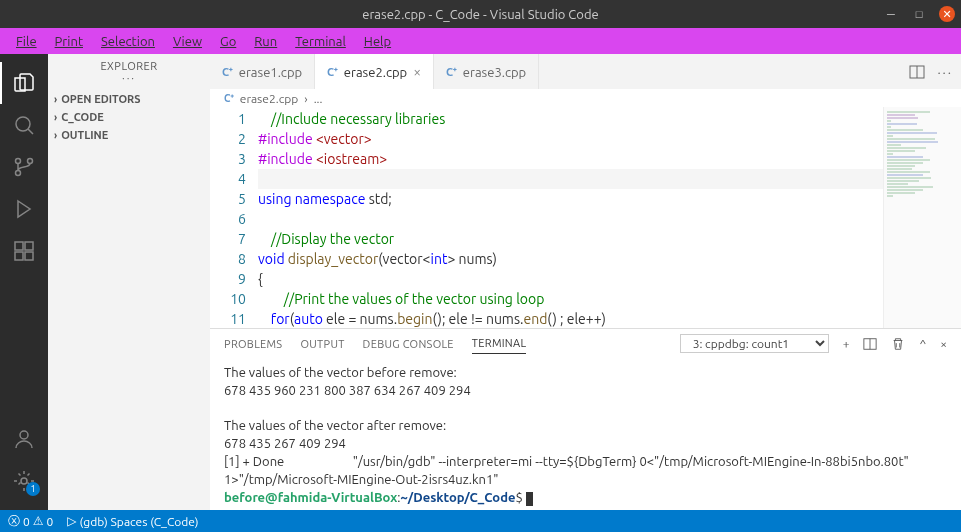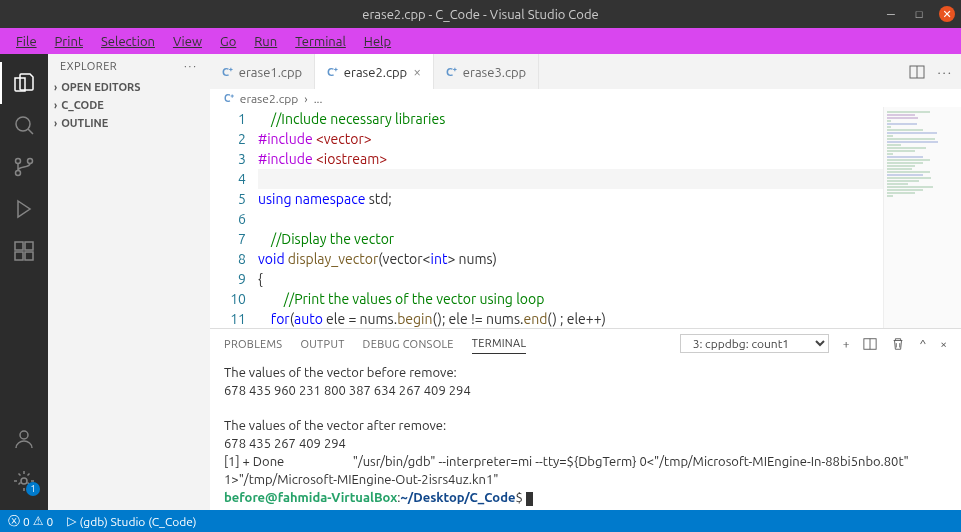--- a/index.html
+++ b/index.html
@@ -10,21 +10,21 @@
 .menubar { background: #d946ef; height: 26px; display: flex; align-items: center; padding: 0 8px; font-size: 13px; gap: 2px; color: #333; text-decoration: underline; }
 .menubar .menu-item { padding: 3px 8px; cursor: default; }
 .main { flex: 1; display: flex; overflow: hidden; }
 .activity-bar { width: 48px; background: #2c2c2c; display: flex; flex-direction: column; align-items: center; padding-top: 8px; color: #858585; }
 .activity-bar .activity-item { width: 48px; height: 42px; display: flex; align-items: center; justify-content: center; position: relative; }
 .activity-bar .activity-item.active { color: #fff; }
 .activity-bar .activity-item.active::before { content: ""; position: absolute; left: 0; top: 0; bottom: 0; width: 2px; background: #fff; }
 .activity-bar .bottom { margin-top: auto; padding-bottom: 8px; }
 .activity-bar .badge { position: absolute; bottom: 6px; right: 8px; background: #007acc; color: #fff; font-size: 9px; border-radius: 50%; width: 14px; height: 14px; display: flex; align-items: center; justify-content: center; }
 .sidebar { width: 162px; background: #f3f3f3; display: flex; flex-direction: column; font-size: 11px; color: #555; }
-.sidebar-header { display: flex; align-items: center; justify-content: space-between; padding: 6px 12px; font-size: 11px; letter-spacing: 0.5px; }
+.sidebar-header { display: flex; align-items: center; justify-content: space-between; padding: 6px 12px; font-size: 11px; letter-spacing: 0.5px; flex-direction: column; }
 .sidebar-section { display: flex; align-items: center; padding: 3px 6px; font-weight: 600; font-size: 11px; cursor: default; }
 .sidebar-section .chevron { margin-right: 4px; font-size: 10px; }
 .editor-area { flex: 1; display: flex; flex-direction: column; background: #fff; overflow: hidden; }
 .tabbar { background: #f3f3f3; height: 35px; display: flex; align-items: stretch; font-size: 13px; }
 .tab { display: flex; align-items: center; padding: 0 12px; gap: 6px; color: #666; cursor: default; border-right: 1px solid #e5e5e5; }
 .tab.active { background: #fff; color: #333; }
 .tab .cpp-icon { color: #6196cc; font-weight: bold; font-size: 11px; }
 .tab .close { font-size: 14px; color: #888; }
 .tabbar .right-actions { margin-left: auto; display: flex; align-items: center; padding: 0 8px; gap: 12px; color: #666; }
 .breadcrumb { padding: 2px 14px; font-size: 12px; color: #666; display: flex; align-items: center; gap: 6px; }
@@ -260,14 +260,14 @@
 <span>The values of the vector after remove:</span>
 <span>678 435 267 409 294</span>
 <span>[1] + Done                       "/usr/bin/gdb" --interpreter=mi --tty=${DbgTerm} 0&lt;"/tmp/Microsoft-MIEngine-In-88bi5nbo.80t" 1&gt;"/tmp/Microsoft-MIEngine-Out-2isrs4uz.kn1"</span>
 <span class="term-green">before@fahmida-VirtualBox</span><span>:</span><span class="term-blue">~/Desktop/C_Code</span><span>$ </span><span class="term-cursor"></span></div>
     </div>
   </div>
 </div>
 
 <div class="statusbar">
   <span class="sb-item">ⓧ <span>0</span> ⚠ <span>0</span></span>
-  <span class="sb-item">▷ <span>(gdb) Studio (C_Code)</span></span>
+  <span class="sb-item">▷ <span>(gdb) Spaces (C_Code)</span></span>
 </div>
 
 </body></html>

